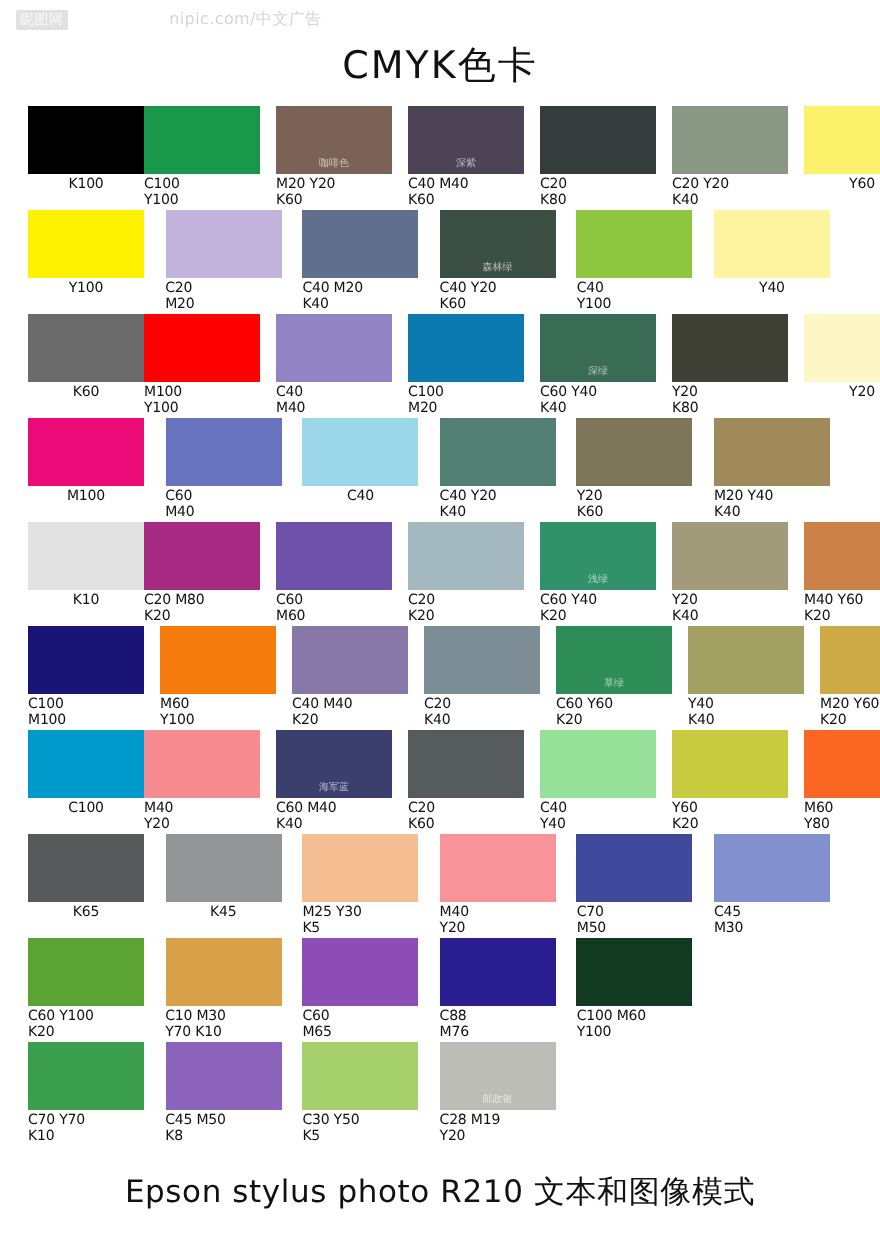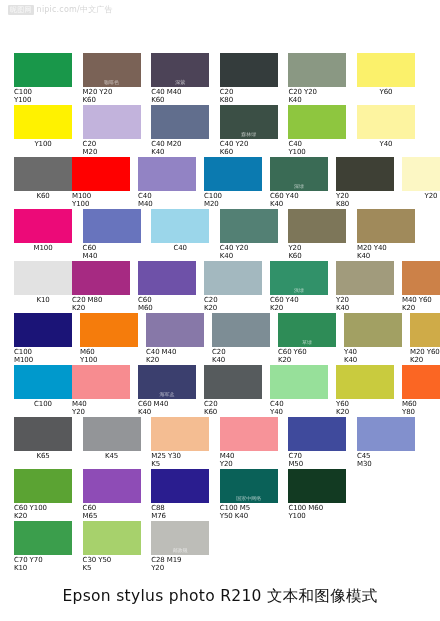--- a/index.html
+++ b/index.html
@@ -34,21 +34,21 @@
     font-family: "DejaVu Sans", sans-serif;
   }
   .watermark .wm-badge {
     background: #b8b8b8;
     color: #f4f4f4;
     padding: 0px 2px;
     border-radius: 1px;
     font-size: 7px;
     line-height: 10px;
   }
-  .watermark .wm-url { font-size: 8px; color: #9a9a9a; }
+  .watermark .wm-url { font-size: 8px; color: #9a9a9a; margin-left: 48px; }
 
   
   .title-bar {
     position: absolute;
     top: 20px;
     left: 0;
     width: 440px;
     text-align: center;
   }
   .title-bar .title-text {
@@ -131,23 +131,30 @@
 </head>
 <body>
 
 <div id="page">
 
   <div class="watermark">
     <span class="wm-badge">昵图网</span>
     <span class="wm-url">nipic.com/中文广告</span>
   </div>
 
+  <div class="title-bar">
+    <span class="title-text">CMYK色卡</span>
+  </div>
 
   <div class="grid" id="swatch-grid">
       <div class="swatch-row">
+        <div class="cell">
+          <div class="chip" style="background: rgb(0, 0, 0);"></div>
+          <div class="label centered">K100</div>
+        </div>
         <div class="cell">
           <div class="chip" style="background: rgb(25, 151, 74);"></div>
           <div class="label">C100
 Y100</div>
         </div>
         <div class="cell">
           <div class="chip" style="background: rgb(122, 98, 86);">
             <div class="chip-overlay">咖啡色</div>
           </div>
           <div class="label">M20 Y20
@@ -419,49 +426,52 @@
 M30</div>
         </div>
       </div>
       <div class="swatch-row">
         <div class="cell">
           <div class="chip" style="background: rgb(91, 163, 51);"></div>
           <div class="label">C60 Y100
 K20</div>
         </div>
         <div class="cell">
+          <div class="chip" style="background: rgb(217, 161, 74);"></div>
+          <div class="label">C10 M30
+Y70 K10</div>
+        </div>
+        <div class="cell">
           <div class="chip" style="background: rgb(142, 76, 182);"></div>
           <div class="label">C60
 M65</div>
         </div>
         <div class="cell">
           <div class="chip" style="background: rgb(42, 29, 143);"></div>
           <div class="label">C88
 M76</div>
         </div>
         <div class="cell">
-          <div class="chip" style="background: rgb(10, 97, 88);">
-            <div class="chip-overlay">国家中网络</div>
-          </div>
-          <div class="label">C100 M5
-Y50 K40</div>
-        </div>
-        <div class="cell">
           <div class="chip" style="background: rgb(18, 58, 34);"></div>
           <div class="label">C100 M60
 Y100</div>
         </div>
       </div>
       <div class="swatch-row">
         <div class="cell">
           <div class="chip" style="background: rgb(59, 158, 76);"></div>
           <div class="label">C70 Y70
 K10</div>
         </div>
         <div class="cell">
+          <div class="chip" style="background: rgb(140, 99, 187);"></div>
+          <div class="label">C45 M50
+K8</div>
+        </div>
+        <div class="cell">
           <div class="chip" style="background: rgb(167, 209, 108);"></div>
           <div class="label">C30 Y50
 K5</div>
         </div>
         <div class="cell">
           <div class="chip" style="background: rgb(189, 189, 184);">
             <div class="chip-overlay">邮政银</div>
           </div>
           <div class="label">C28 M19
 Y20</div>

